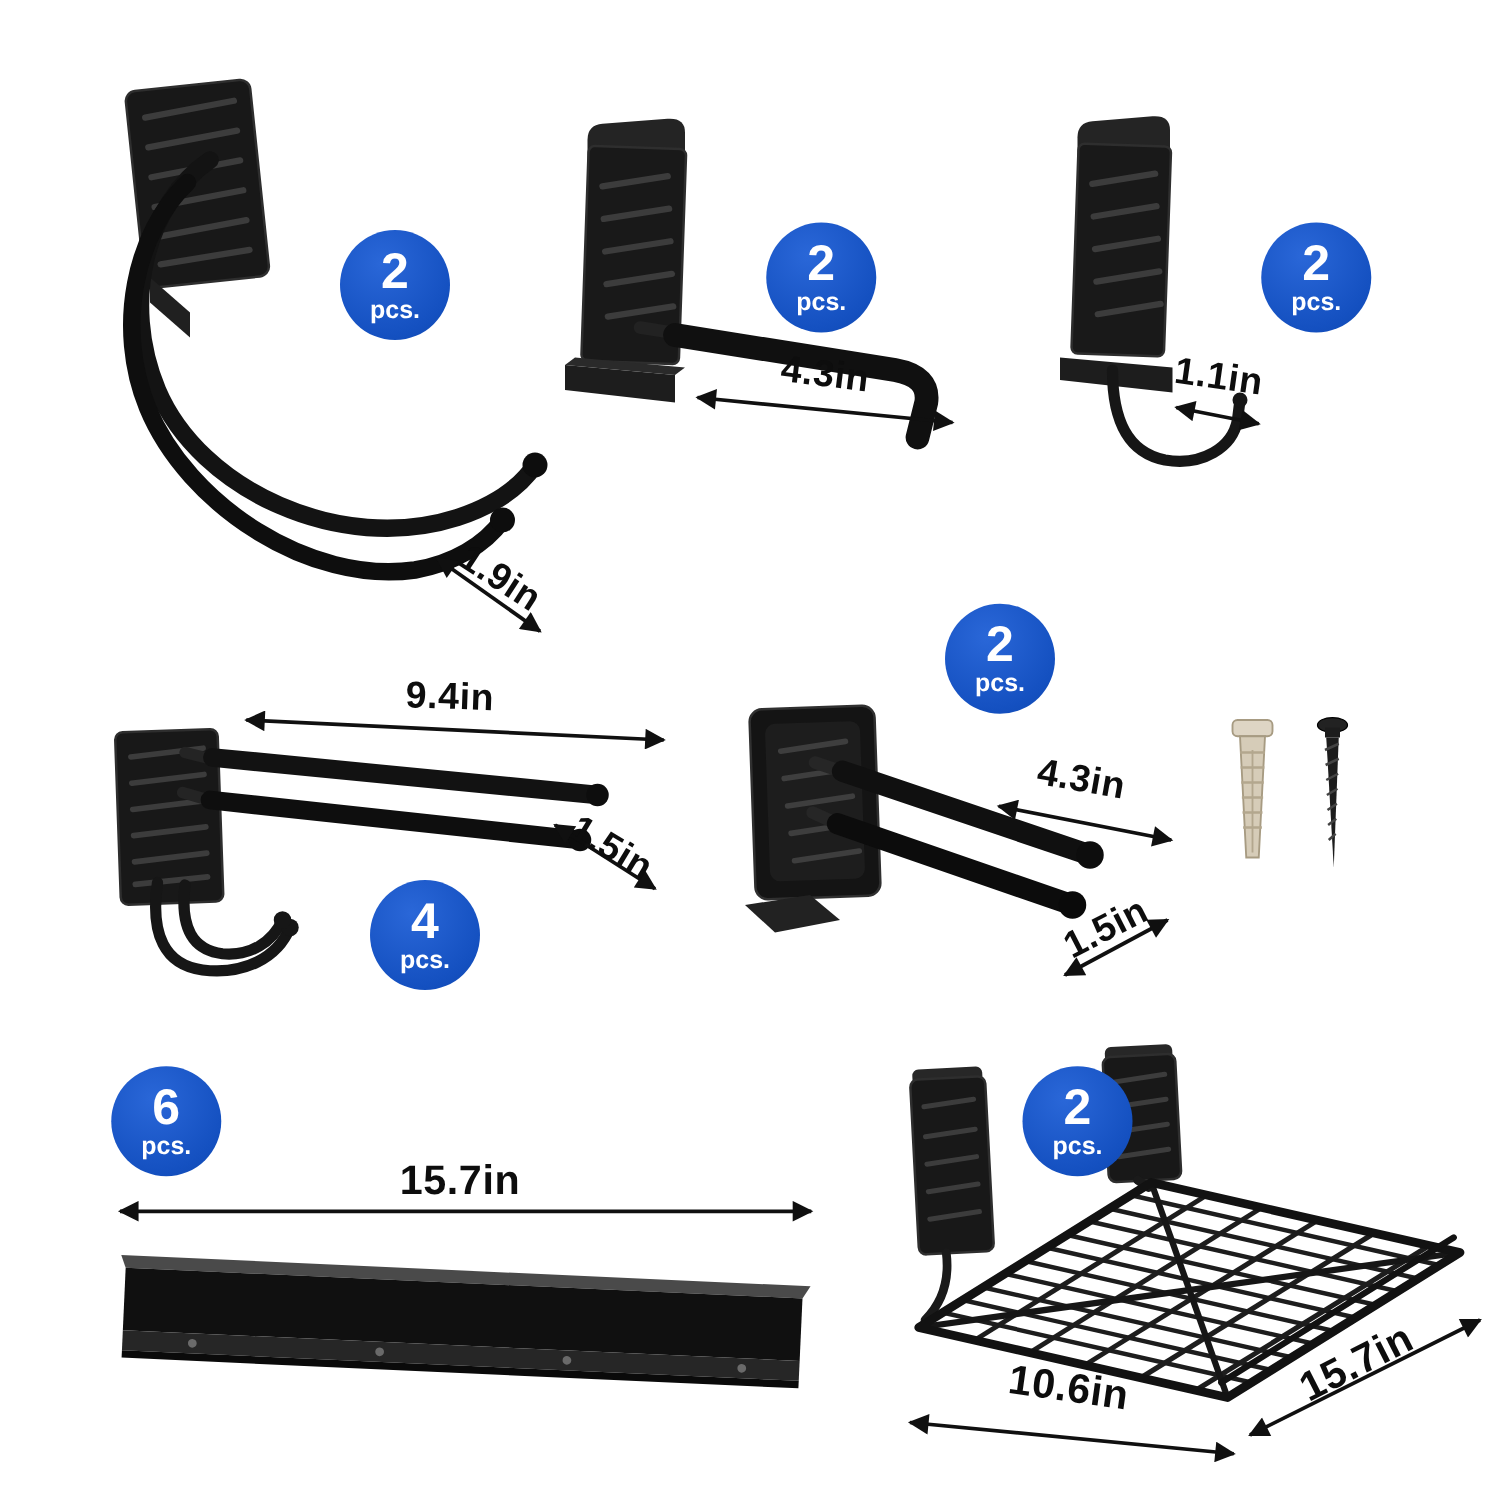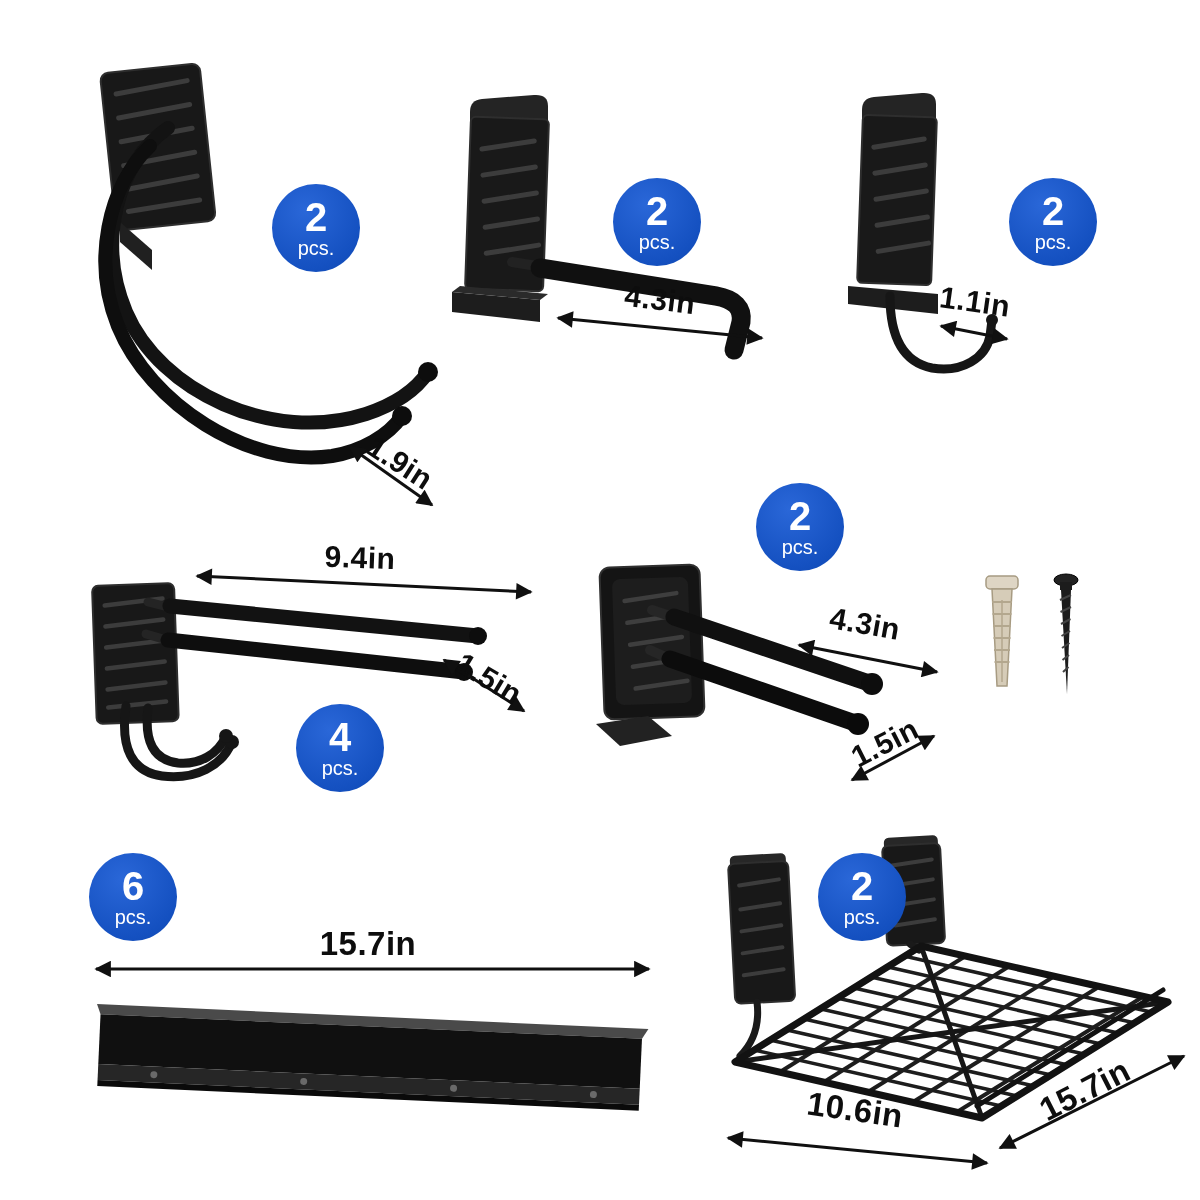--- a/index.html
+++ b/index.html
@@ -7,21 +7,21 @@
   body { background:#ffffff; font-family:"Liberation Sans", sans-serif; position:relative; overflow:hidden; }
   .stage { position:absolute; left:0; top:0; width:1200px; height:1200px; }
   svg.art { position:absolute; left:0; top:0; }
   .badge {
     position:absolute; width:88px; height:88px; border-radius:50%;
     background: radial-gradient(circle at 38% 30%, #2a67d8 0%, #1450c0 72%, #0f47ad 100%);
     color:#fff; display:flex; flex-direction:column; align-items:center; justify-content:center;
     text-align:center;
   }
   .badge-count { font-size:40px; font-weight:700; line-height:1; }
-  .badge-unit { font-size:20px; font-weight:400; line-height:1.15; }
+  .badge-unit { font-size:20px; font-weight:700; line-height:1.15; }
   .dim-label {
     position:absolute; font-weight:700; font-size:30px; color:#0d0d0d; white-space:nowrap;
     letter-spacing:0.5px; transform: translate(-50%,-50%) rotate(var(--r,0deg));
   }
   .dim-label.lg { font-size:33px; }
 </style>
 </head>
 <body>
 
 <div class="stage">

